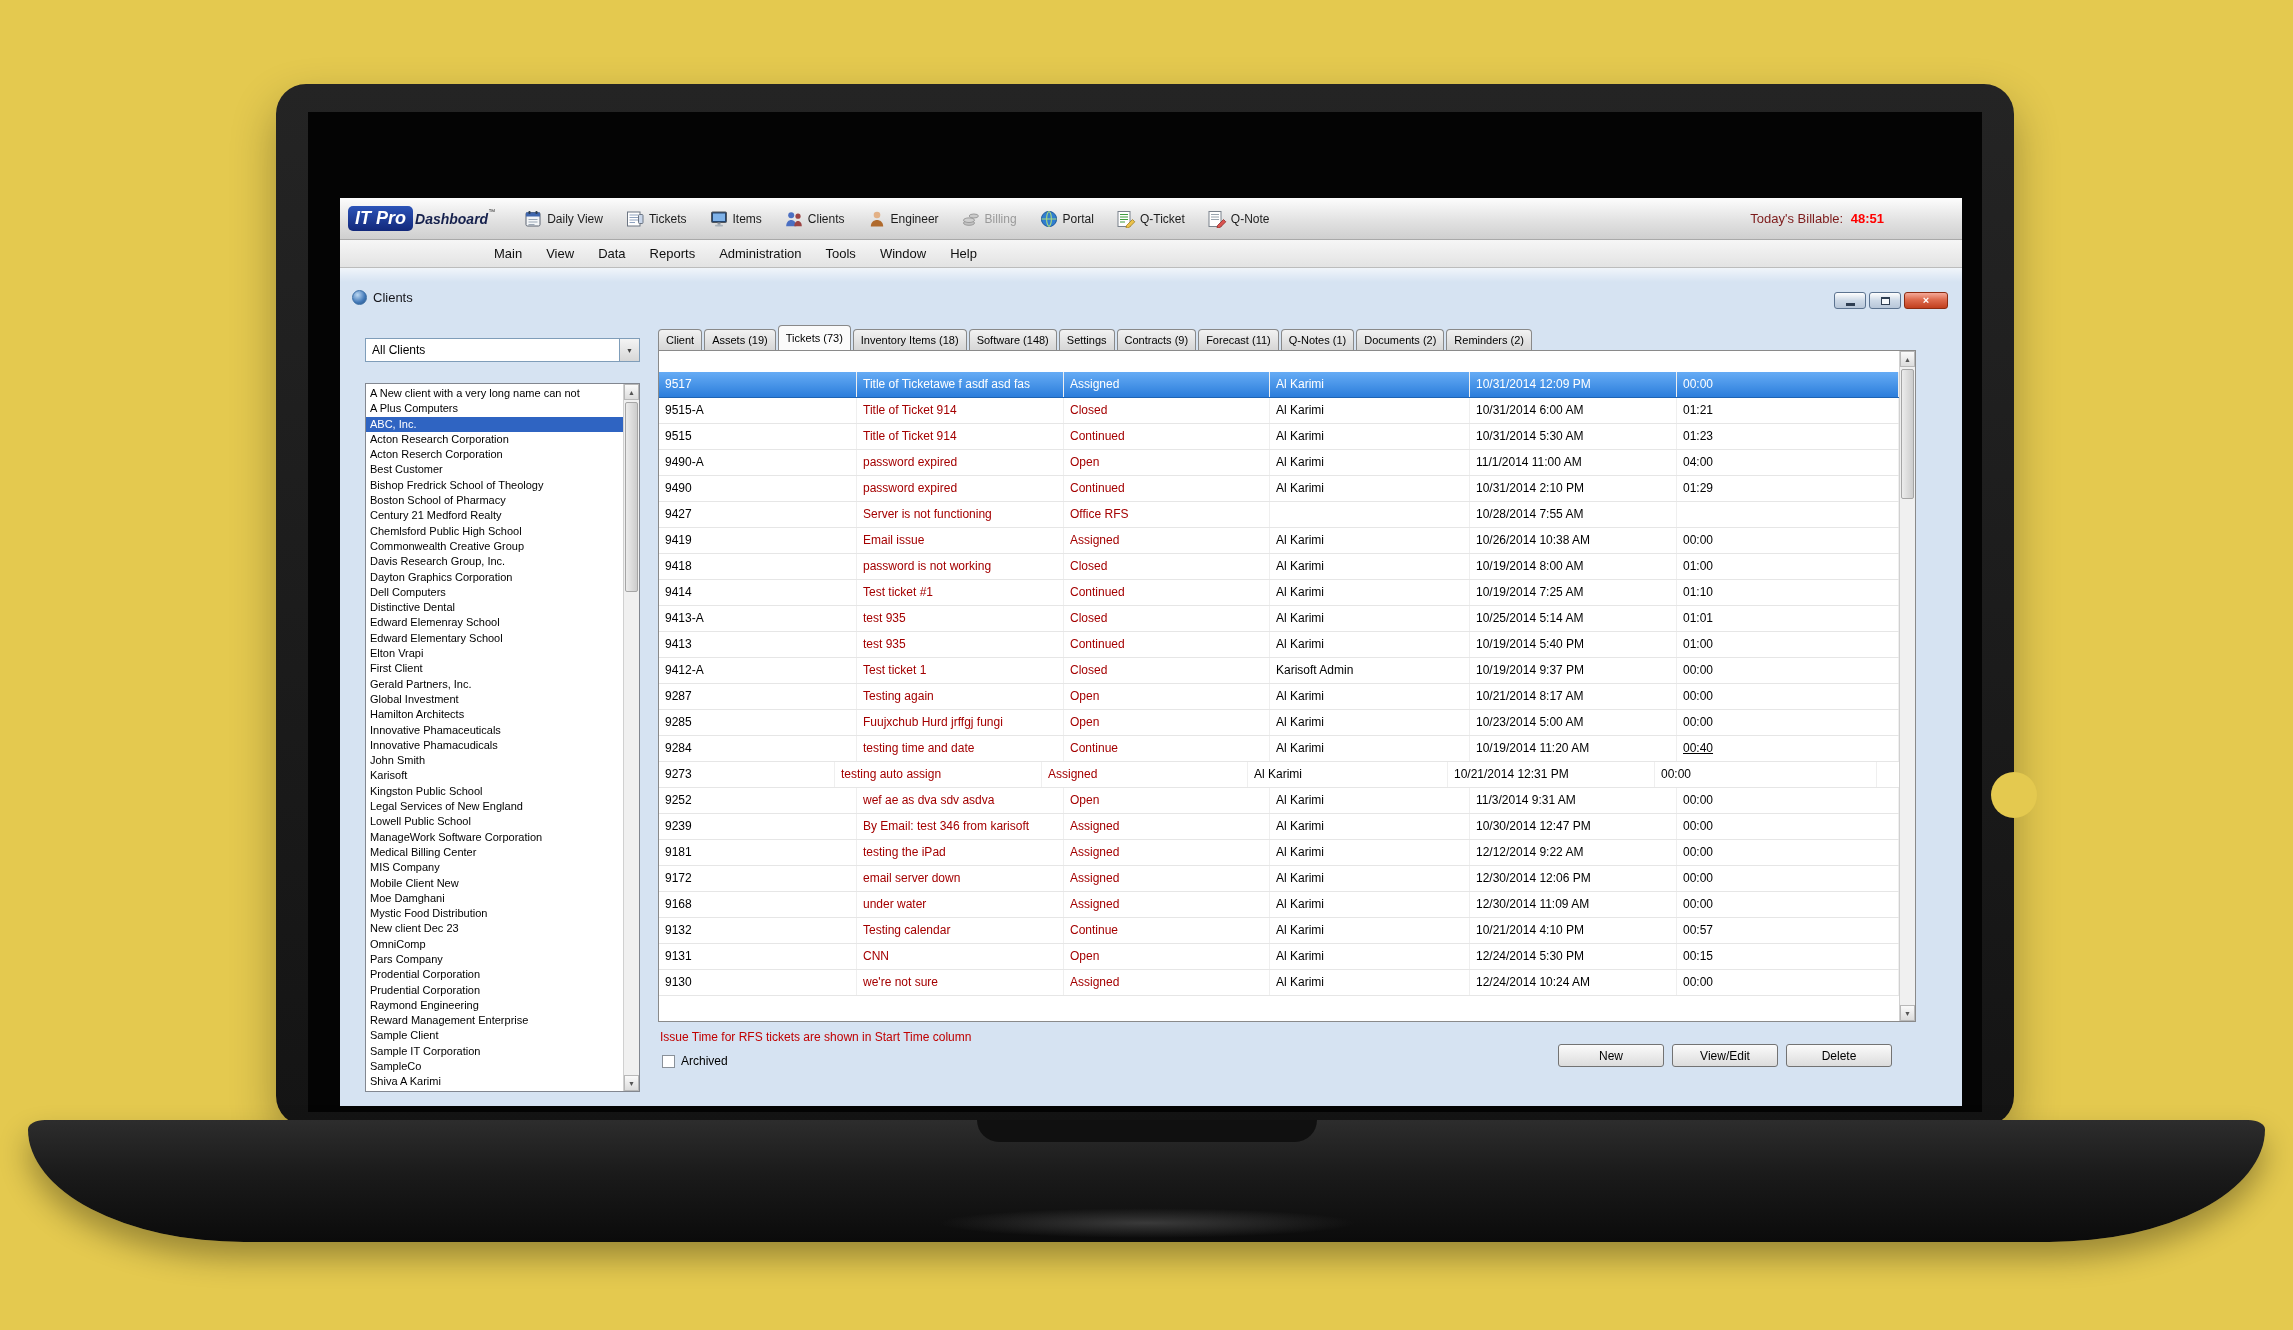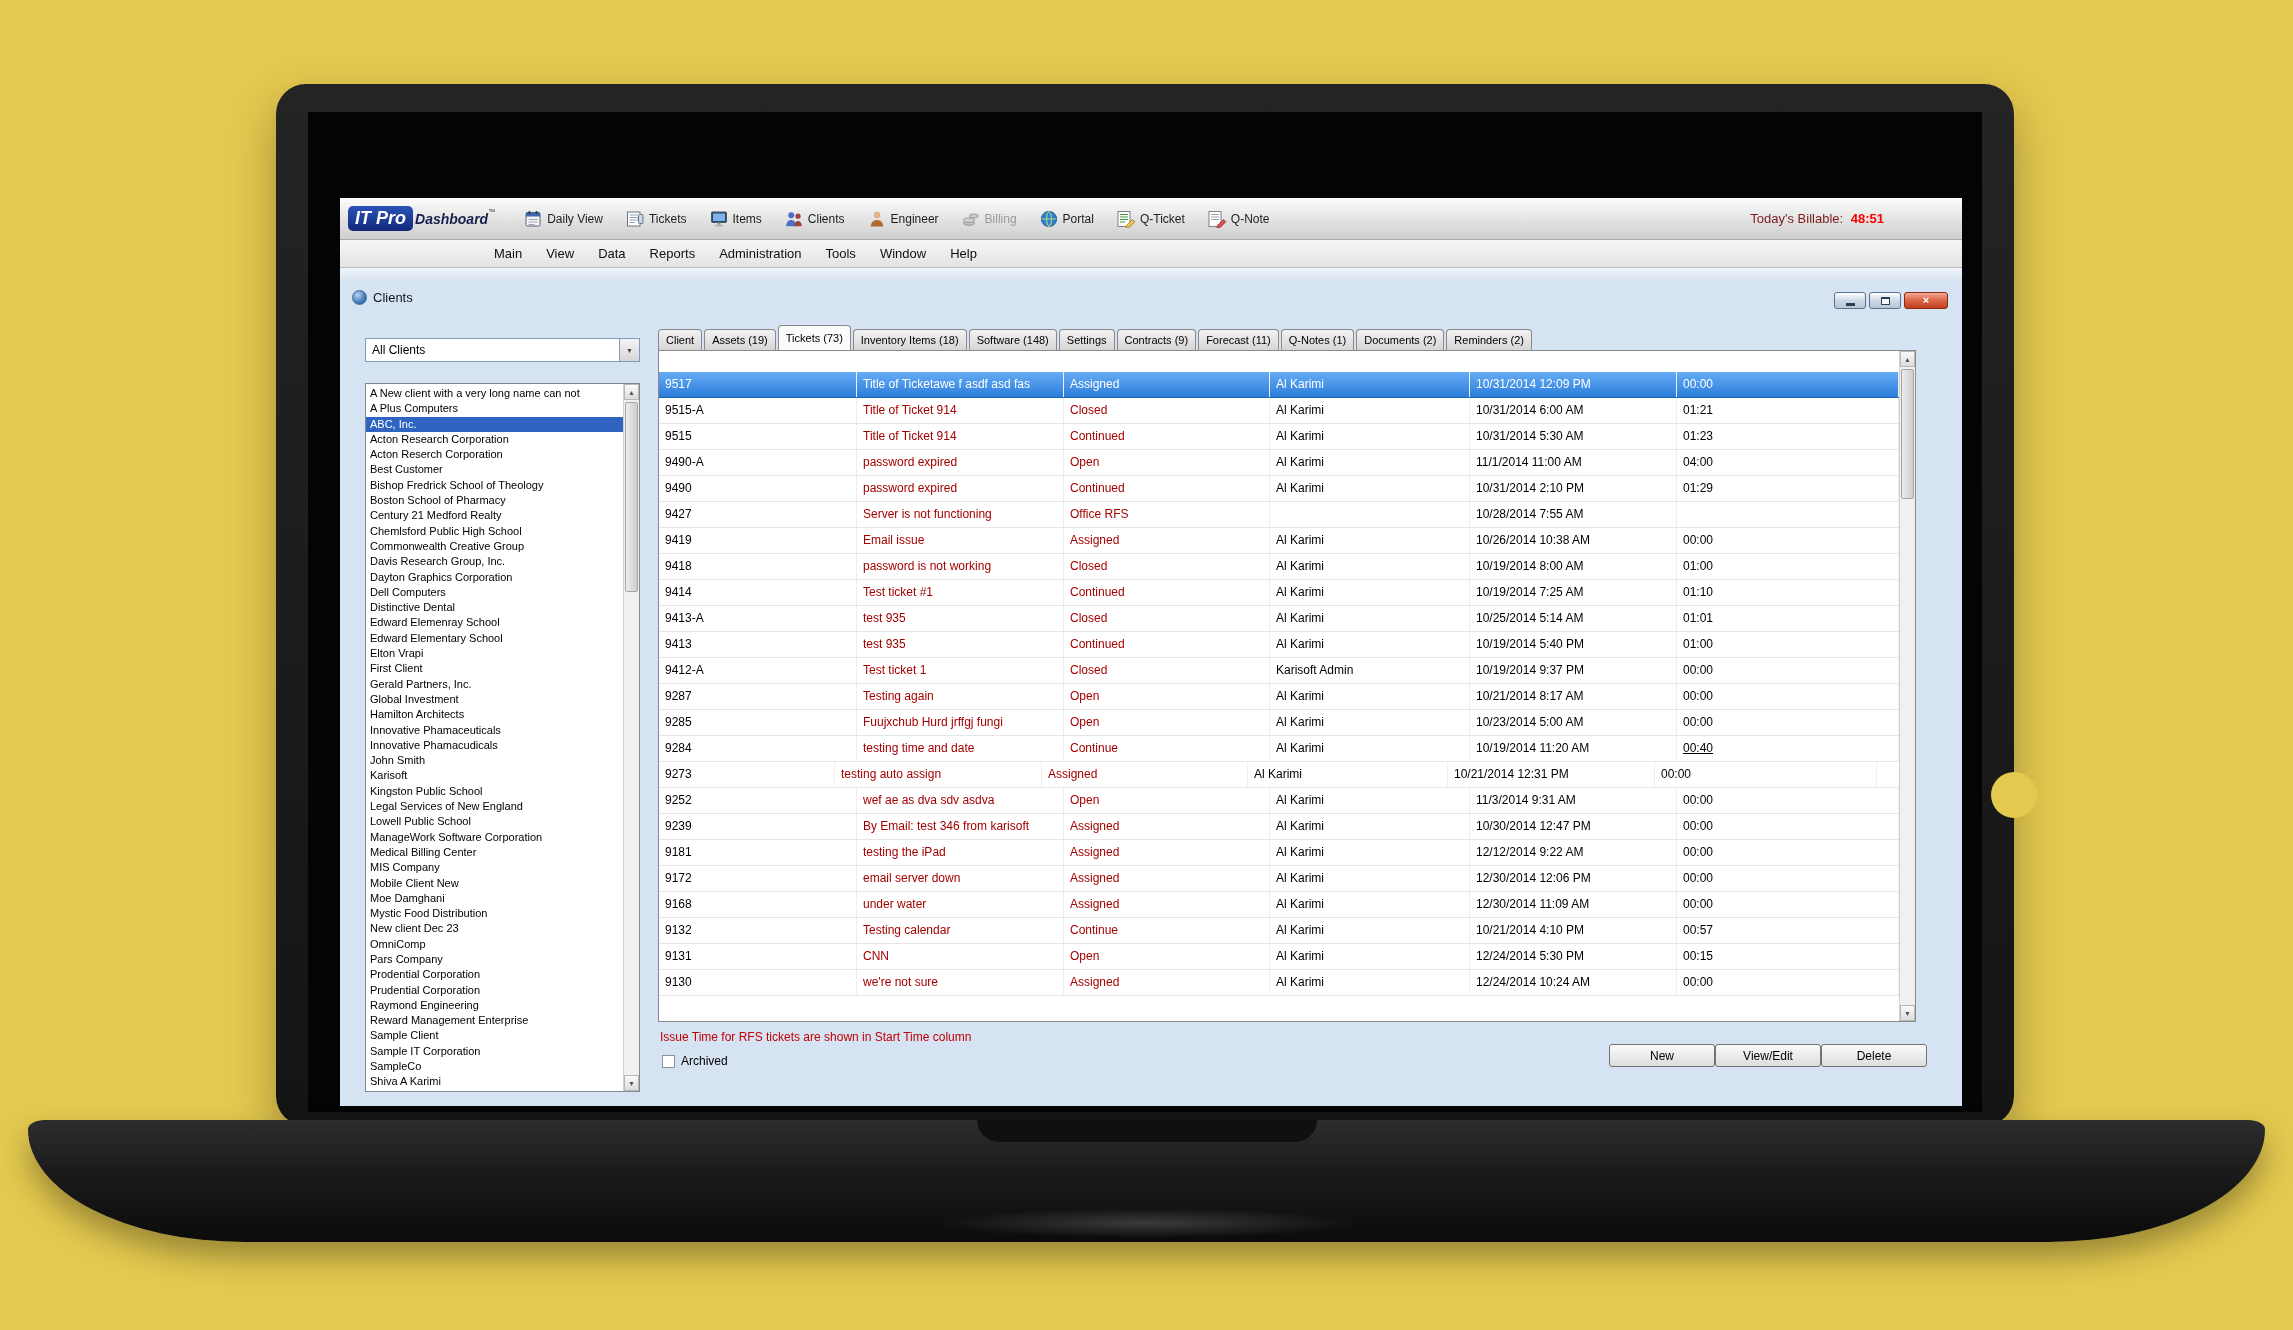--- a/index.html
+++ b/index.html
@@ -106,21 +106,21 @@
   .td { font-size:12px; line-height:25px; padding-left:6px; border-right:1px solid #efefef;
         white-space:nowrap; overflow:hidden; color:#000; }
   .td.red { color:#a40000; }
   .trow.selected { background:linear-gradient(#66acf5,#2b7ddb); border-bottom-color:#1e64b4; }
   .trow.selected .td { color:#fff; }
 
   
   .note { position:absolute; left:320px; top:762px; font-size:12px; color:#c00000; }
   .archived { position:absolute; left:322px; top:786px; display:flex; align-items:center; gap:6px; font-size:12px; }
   .checkbox { width:13px; height:13px; background:#fff; border:1px solid #8a9199; }
-  .actions { position:absolute; left:1269px; top:776px; display:flex; }
+  .actions { position:absolute; left:1218px; top:776px; display:flex; gap:8px; }
   .btn { width:106px; height:23px; border:1px solid #737373; border-radius:3px;
          background:linear-gradient(#fbfbfb,#dcdcdc); font-size:12px; font-family:inherit; color:#000; }
 </style>
 </head>
 <body>
 
 <div class="bezel"></div>
 <div class="screen">
   <div class="app" style="position:absolute; left:32px; top:86px;">
 

